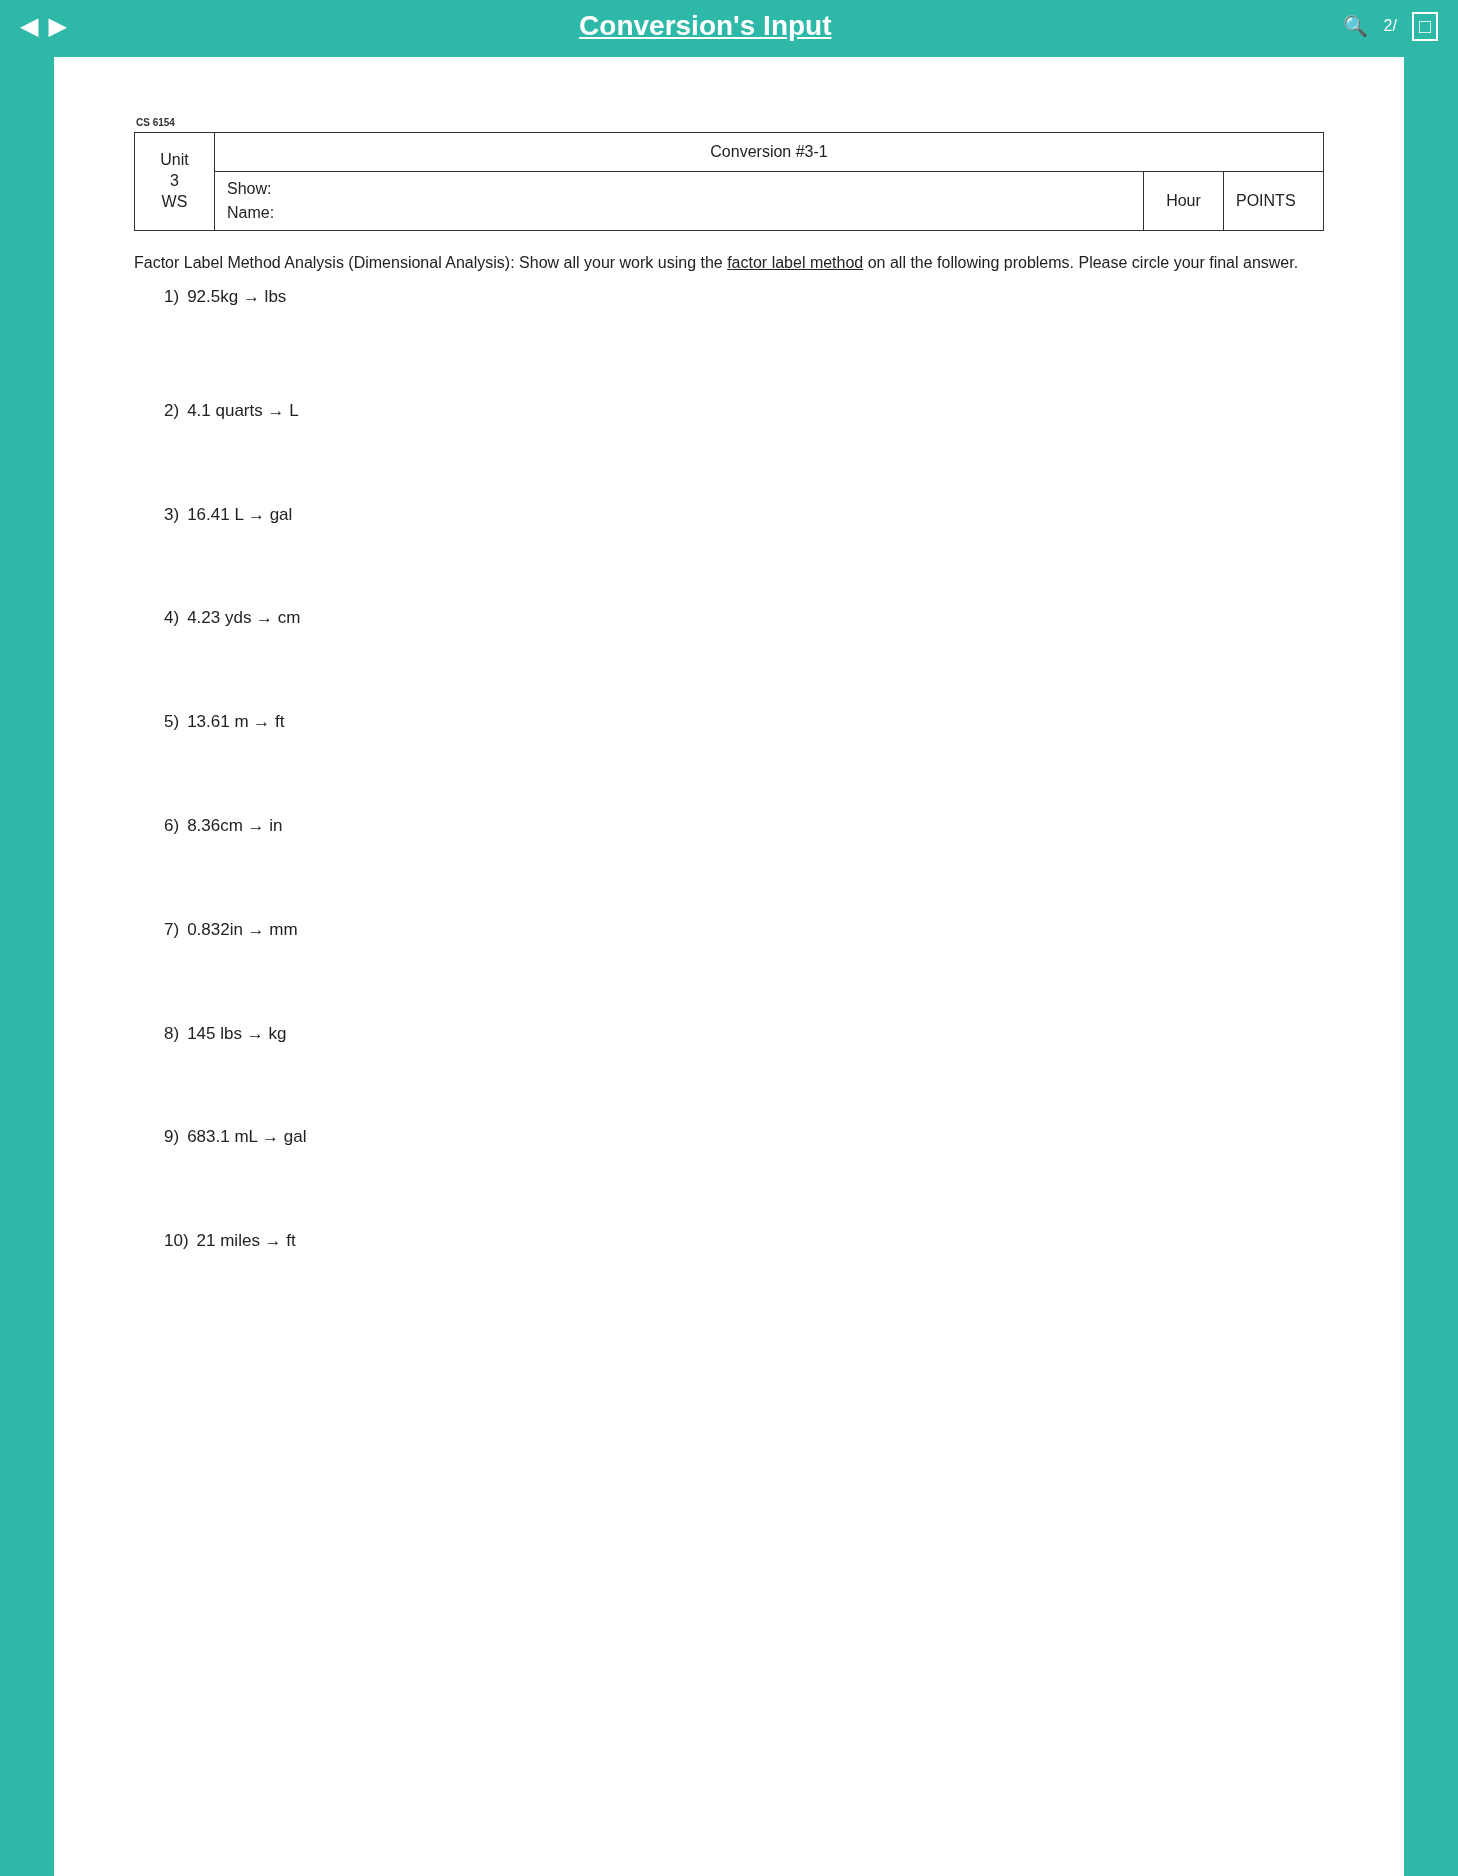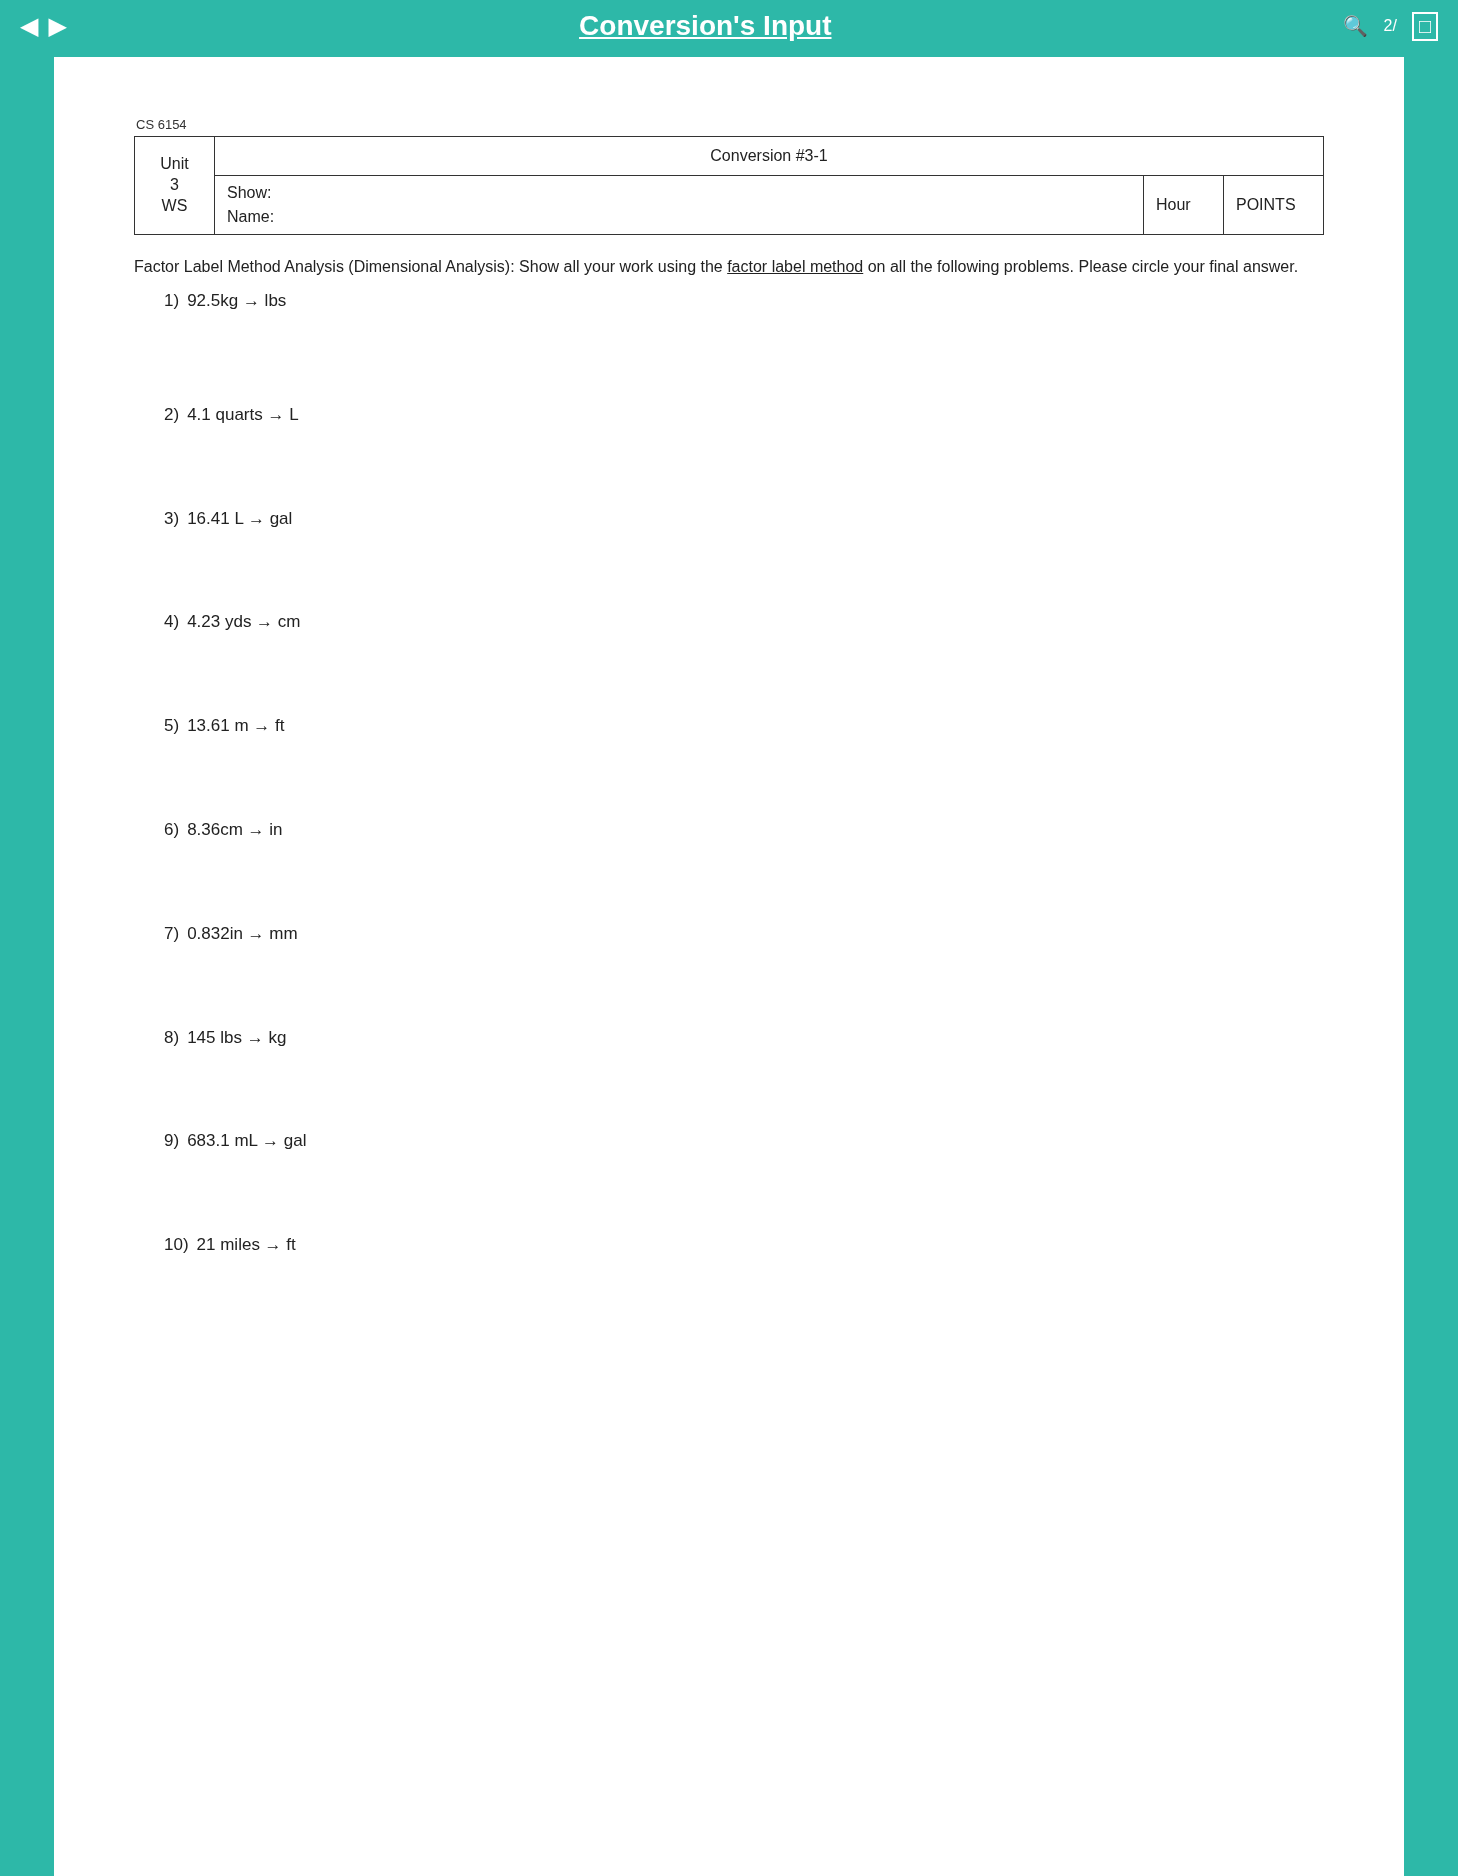--- a/index.html
+++ b/index.html
@@ -49,24 +49,25 @@
       background-color: white;
       margin: 0 auto;
       width: 1350px;
       min-height: 1820px;
       padding: 60px 80px;
       position: relative;
       margin-top: 5px;
     }
 
     .course-code {
-      font-size: 13px;
+      font-size: 10px;
       color: #333;
       margin-bottom: 4px;
       margin-left: 2px;
+      font-weight: bold;
     }
 
     .header-table {
       width: 100%;
       border-collapse: collapse;
       border: 1.5px solid #333;
       margin-bottom: 20px;
     }
 
     .header-table td {
@@ -93,20 +94,21 @@
       vertical-align: middle;
       padding: 10px !important;
     }
 
     .date-name-cell {
       font-size: 16px;
       padding: 8px 12px !important;
     }
 
     .hour-cell {
+      text-align: center;
       font-size: 16px;
       width: 80px;
       vertical-align: middle;
     }
 
     .points-cell {
       text-align: left;
       font-size: 16px;
       width: 100px;
       vertical-align: middle;

